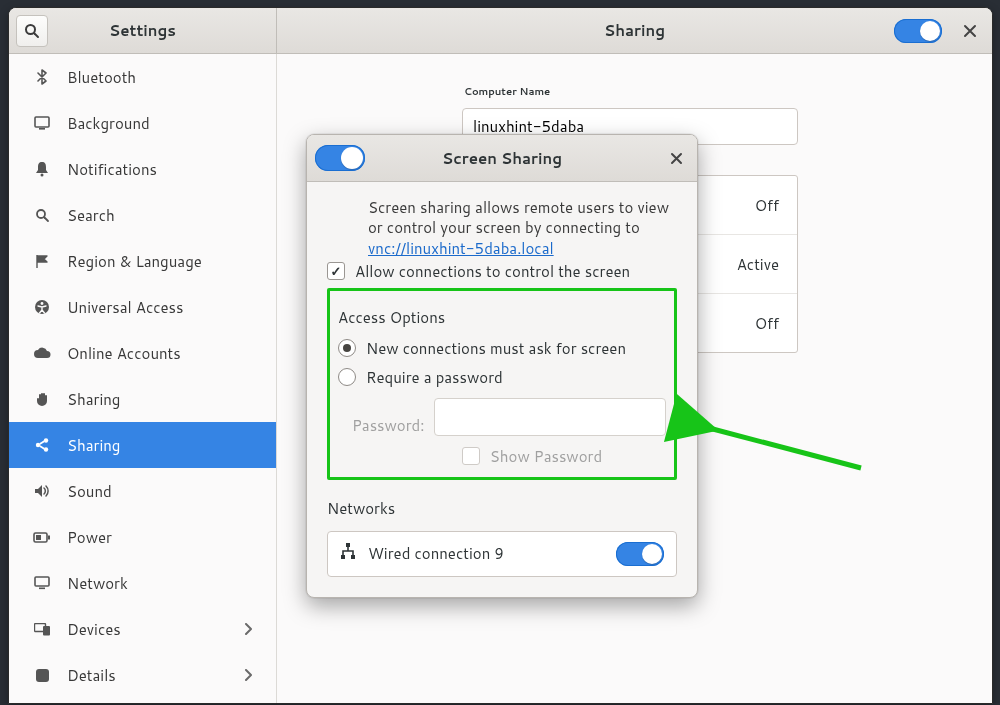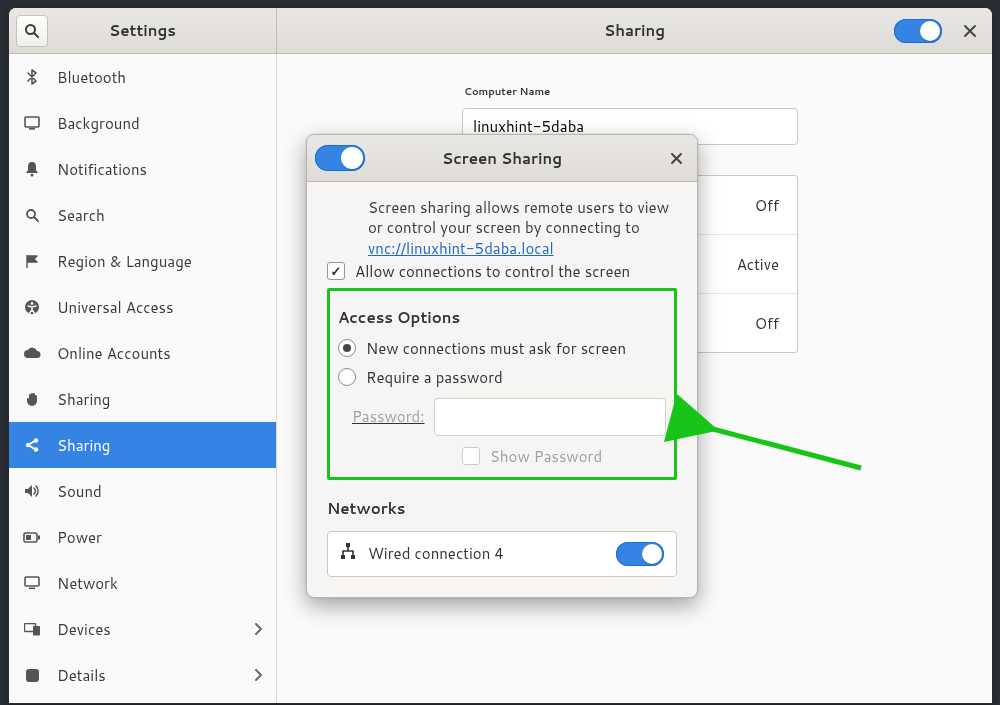--- a/index.html
+++ b/index.html
@@ -110,21 +110,21 @@
   .sidebar {
     width: 267px;
     border-right: 1px solid #dcdad6;
     background: #fbfafa;
     overflow: hidden;
   }
   .sidebar-item {
     display: flex;
     align-items: center;
     height: 46px;
-    padding: 0 14px;
+    padding: 0 24px;
     gap: 16px;
     color: #383838;
   }
   .sidebar-item .icon { width: 18px; display:flex; justify-content:center; color:#555;}
   .sidebar-item.selected {
     background: var(--selected);
     color: var(--selected-text);
   }
   .sidebar-item.selected .icon { color: var(--selected-text); }
   .sidebar-item .chev { margin-left:auto; color:#6a6a6a; }
@@ -223,22 +223,22 @@
   }
   .chk.disabled { border-color:#cfcbc7; }
   .radio {
     width:16px; height:16px; border:1px solid #8e8a86; border-radius:50%;
     background:#fff; display:inline-flex; align-items:center; justify-content:center;
   }
   .radio.checked::after{
     content:""; width:8px; height:8px; border-radius:50%; background:#474541;
   }
   .muted { color: var(--disabled-text); }
-  .group-title { font-weight:700; margin-top: 10px; }
-  .pw-row { display:flex; align-items:center; gap:10px; margin-top:10px;text-decoration:underline; }
+  .group-title { font-weight:400; margin-top: 10px; }
+  .pw-row { display:flex; align-items:flex-end; gap:10px; margin-top:10px; }
   .pw-input {
     flex:1; height:34px; border:1px solid #d5d1cc; border-radius:4px;
     background:#fff;
   }
   .highlight-box {
     border: 3px solid var(--highlight-green);
     border-radius: 2px;
     padding: 6px 8px 10px 8px;
     margin-top: 6px;
   }
@@ -498,21 +498,21 @@
 
         <div class="networks">
           <div class="group-title">Networks</div>
           <div class="net-row">
             <span class="icon"><svg width="16" height="16" viewBox="0 0 16 16">
                   <rect x="6" y="0" width="4" height="4" fill="currentColor"></rect>
                   <rect x="1" y="12" width="4" height="4" fill="currentColor"></rect>
                   <rect x="11" y="12" width="4" height="4" fill="currentColor"></rect>
                   <path d="M8 4 V8 M3 12 V8 H13 V12" fill="none" stroke="currentColor" stroke-width="1.6"></path>
                 </svg></span>
-            <span>Wired connection 4</span>
+            <span>Wired connection 9</span>
             <span class="switch">
                 <span class="thumb"></span>
               </span>
           </div>
         </div>
       </div>
     </div>
 
     <div class="arrow">
       <svg viewBox="0 0 185 80">

